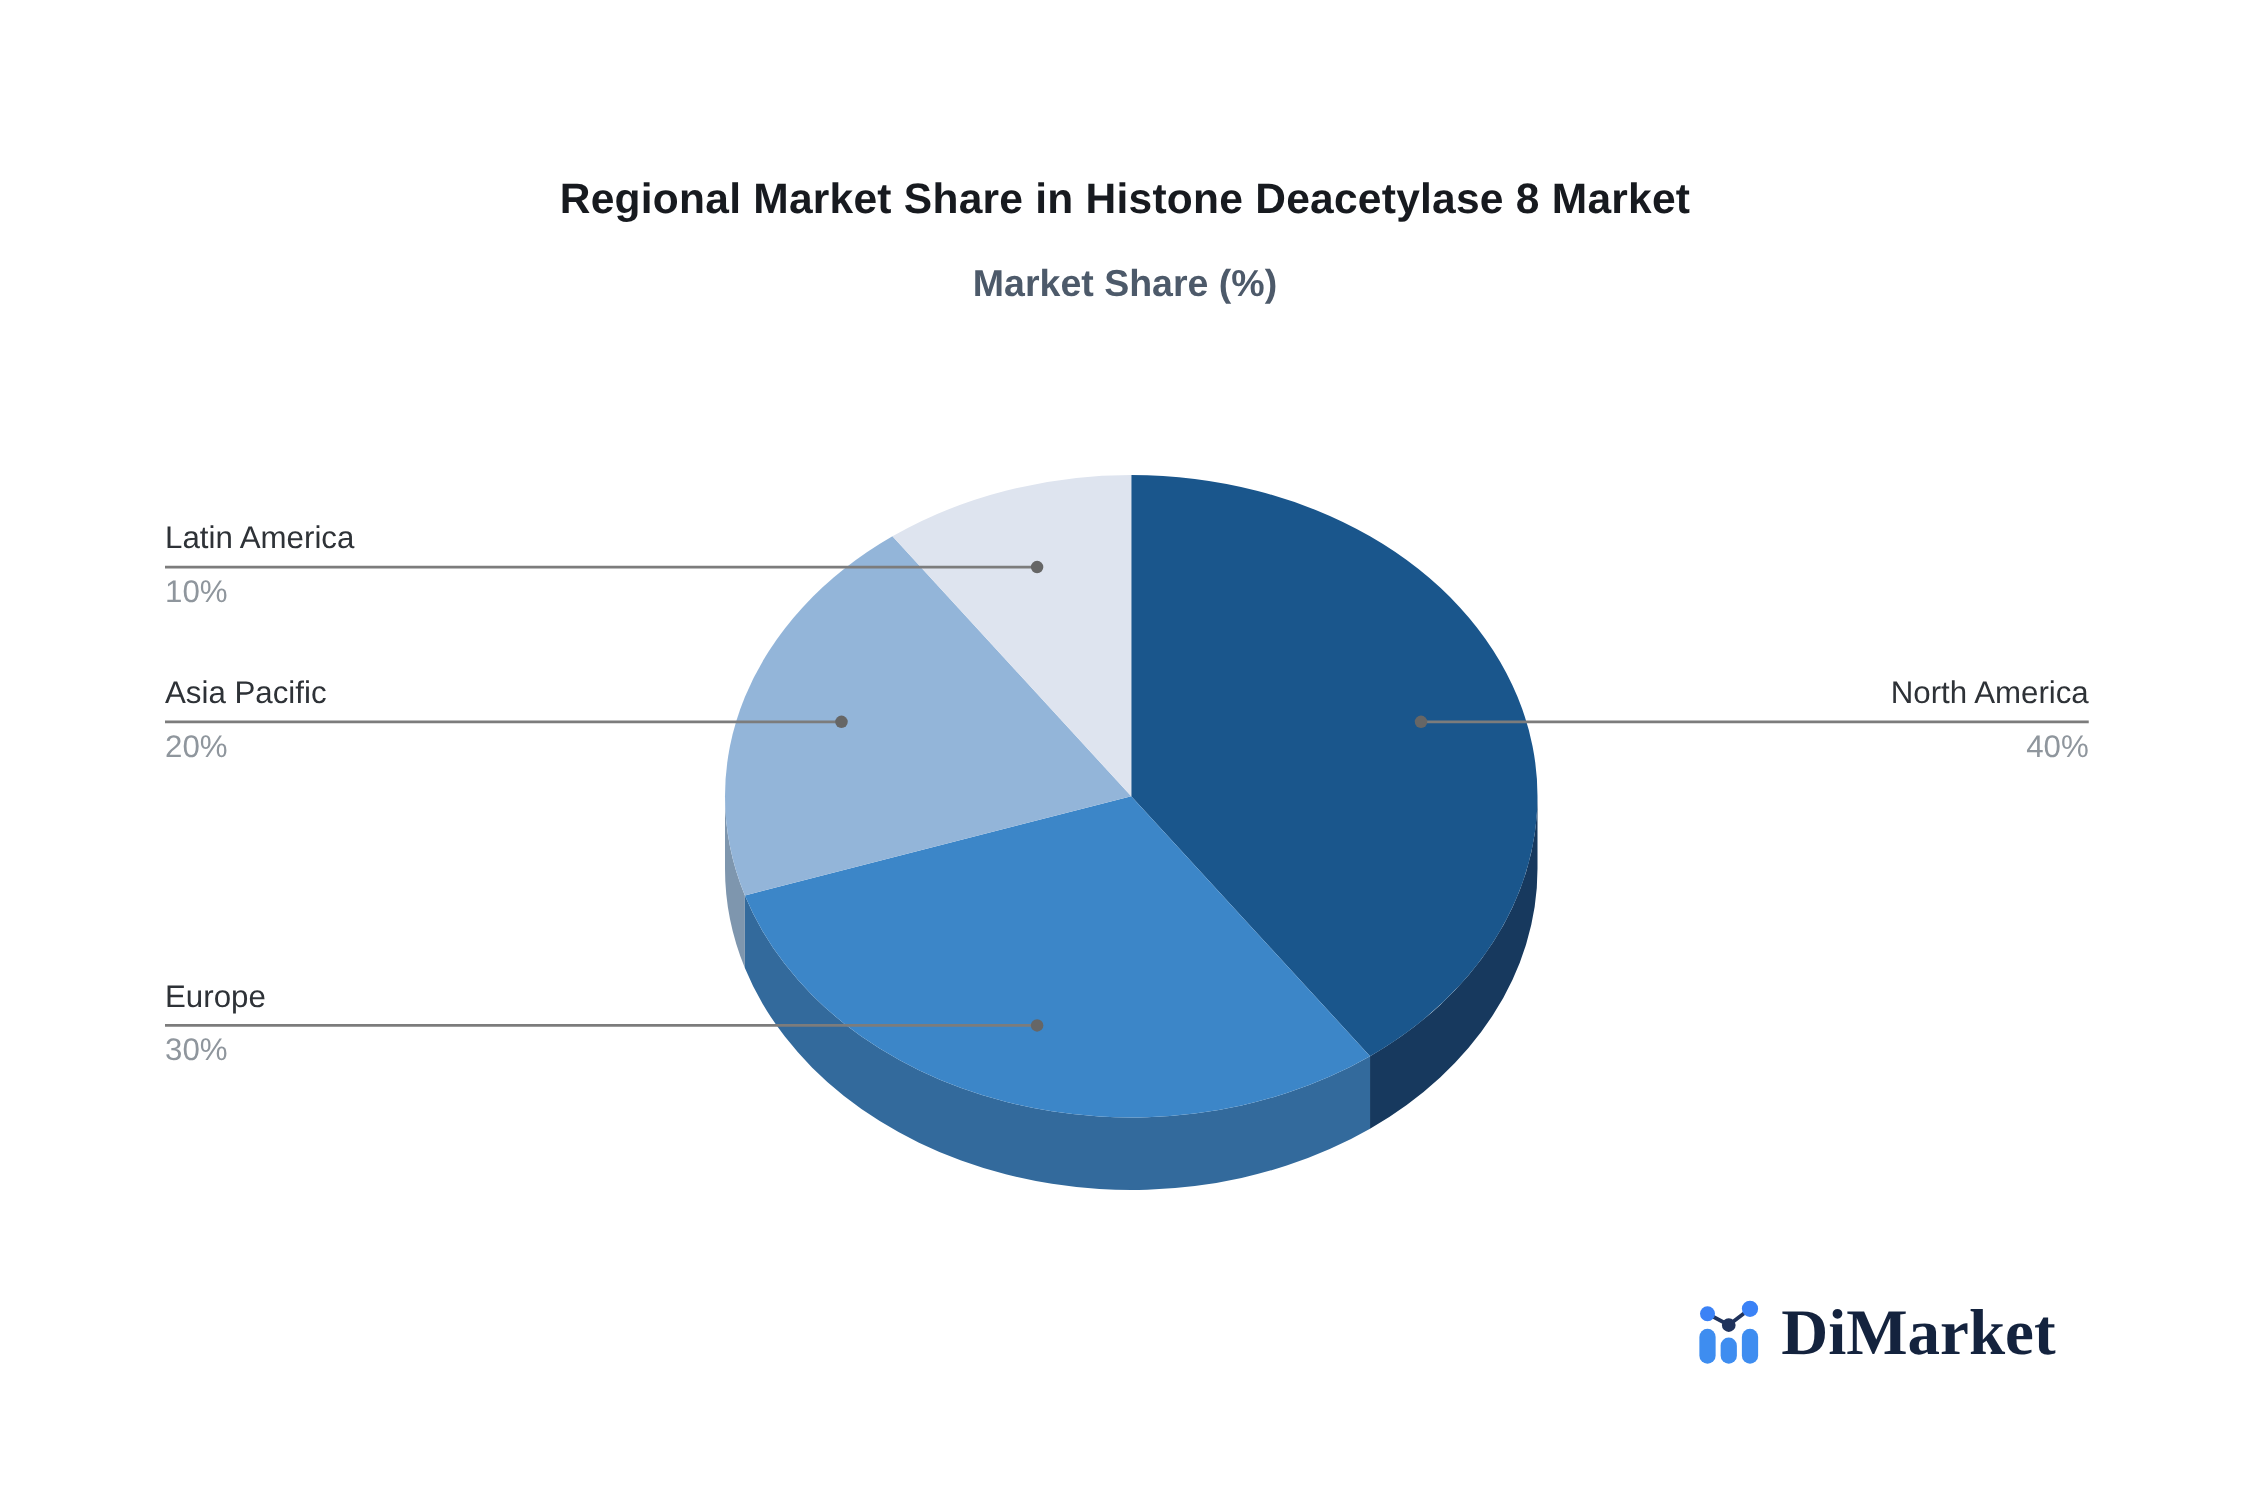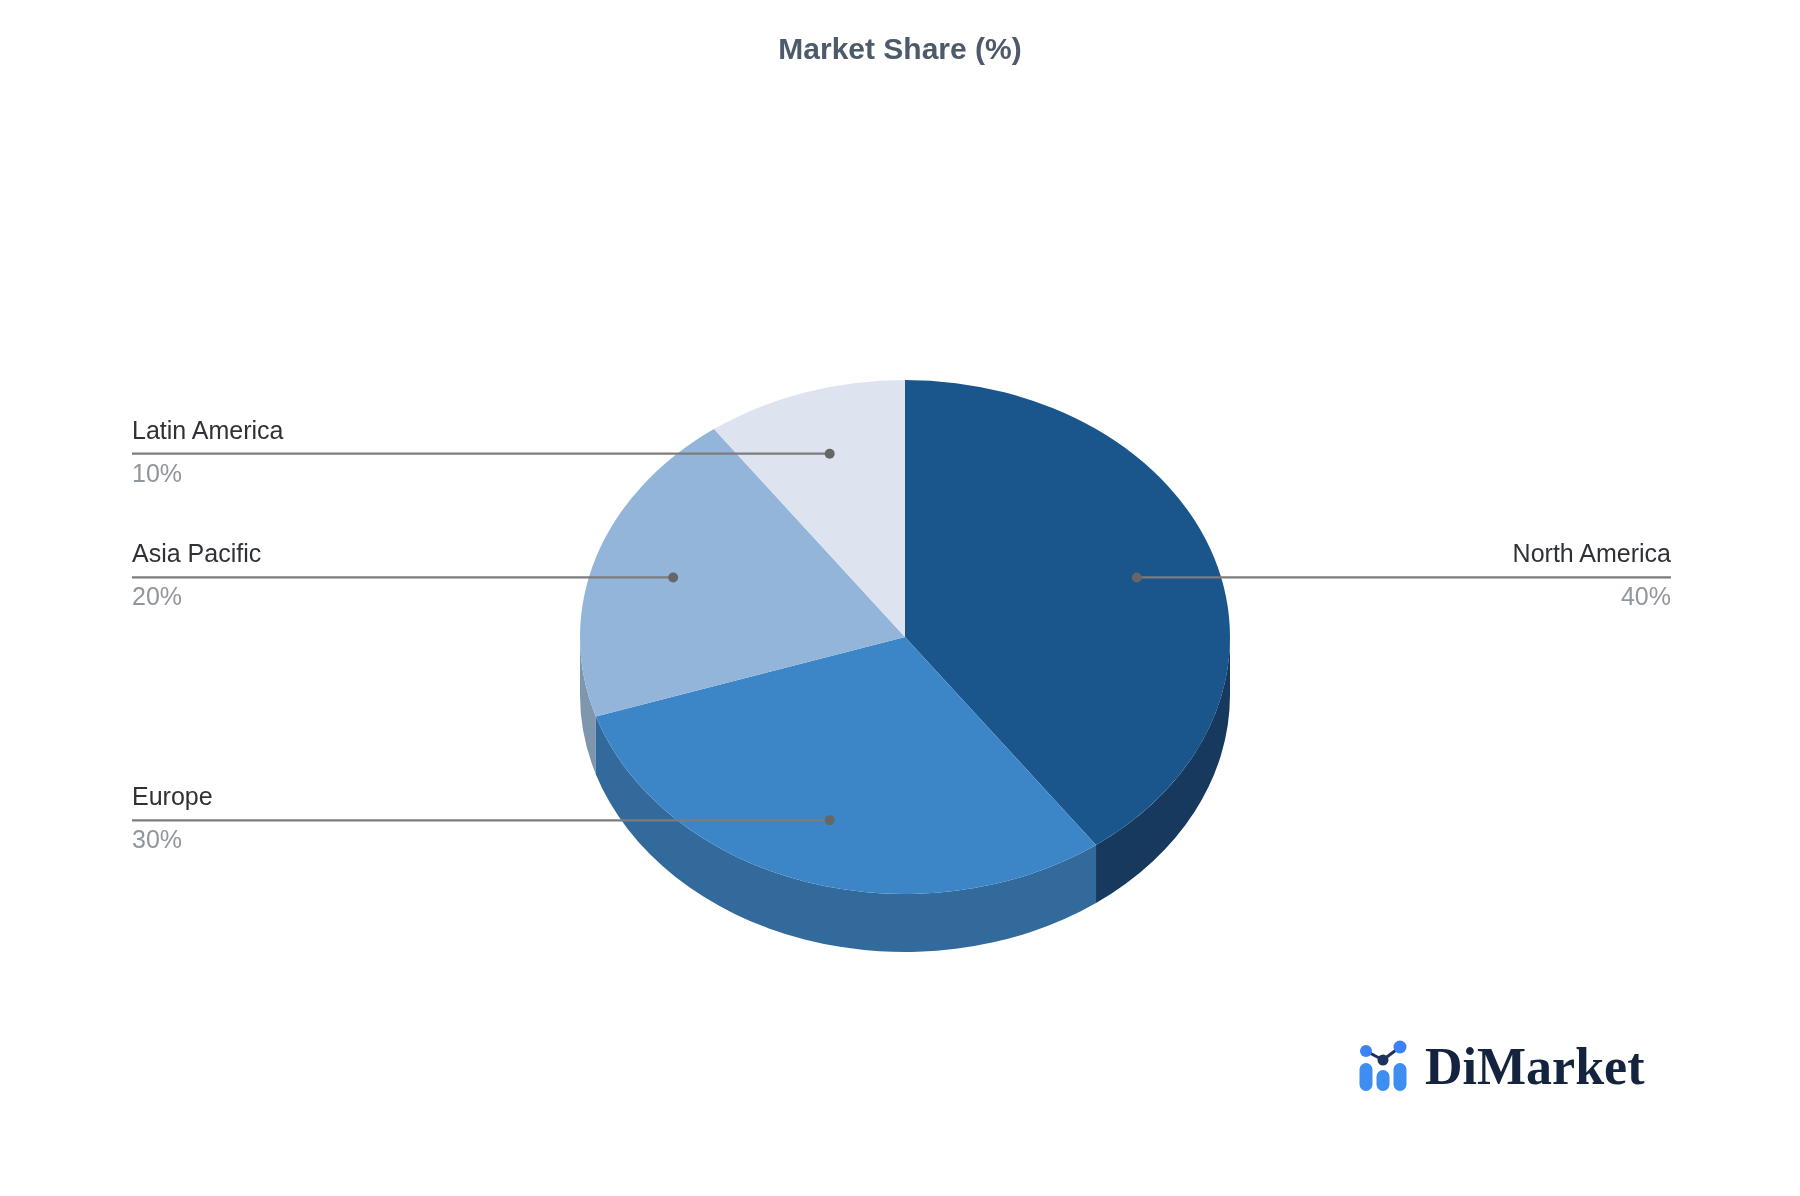--- a/index.html
+++ b/index.html
@@ -12,20 +12,21 @@
   .chart-subtitle{margin-top:32px;font-size:30px;font-weight:700;color:#4D5A6A;}
   svg.chart{position:absolute;left:0;top:0;}
   svg.chart text{font-family:"Liberation Sans",sans-serif;}
   .logo{position:absolute;left:1356px;top:1038px;display:flex;align-items:center;gap:15px;}
   .logo-text{font-family:"Liberation Serif",serif;font-weight:700;font-size:52px;line-height:1.12;color:#14233E;}
 </style>
 </head>
 <body>
 
 <div class="titles">
+  <div class="chart-title">Regional Market Share in Histone Deacetylase 8 Market</div>
   <div class="chart-subtitle">Market Share (%)</div>
 </div>
 
 <svg class="chart" width="1800" height="1196" viewBox="0 0 1800 1196">
   <g>
       <path d="M 1230 637 A 325 257 0 0 1 1096.0302069950537 844.9173675543615 L 1096.0302069950537 902.9173675543615 A 325 257 0 0 0 1230 695 Z" fill="#17395E"></path>
       <path d="M 1096.0302069950537 844.9173675543615 A 325 257 0 0 1 595.9066322040751 716.4173675543615 L 595.9066322040751 774.4173675543615 A 325 257 0 0 0 1096.0302069950537 902.9173675543615 Z" fill="#336A9C"></path>
       <path d="M 595.9066322040751 716.4173675543615 A 325 257 0 0 1 580 637 L 580 695 A 325 257 0 0 0 595.9066322040751 774.4173675543615 Z" fill="#7E96AE"></path>
     </g>
   <g>

